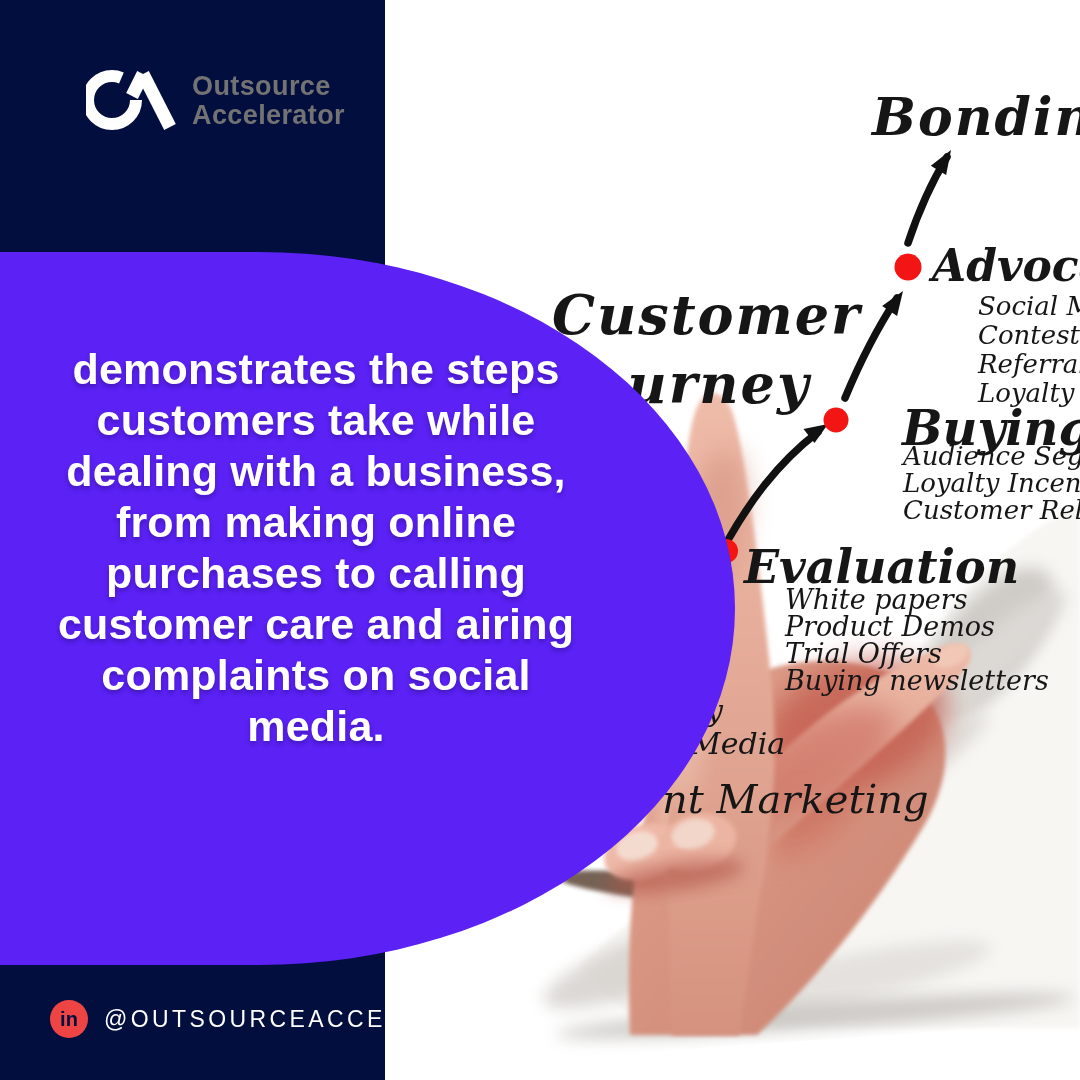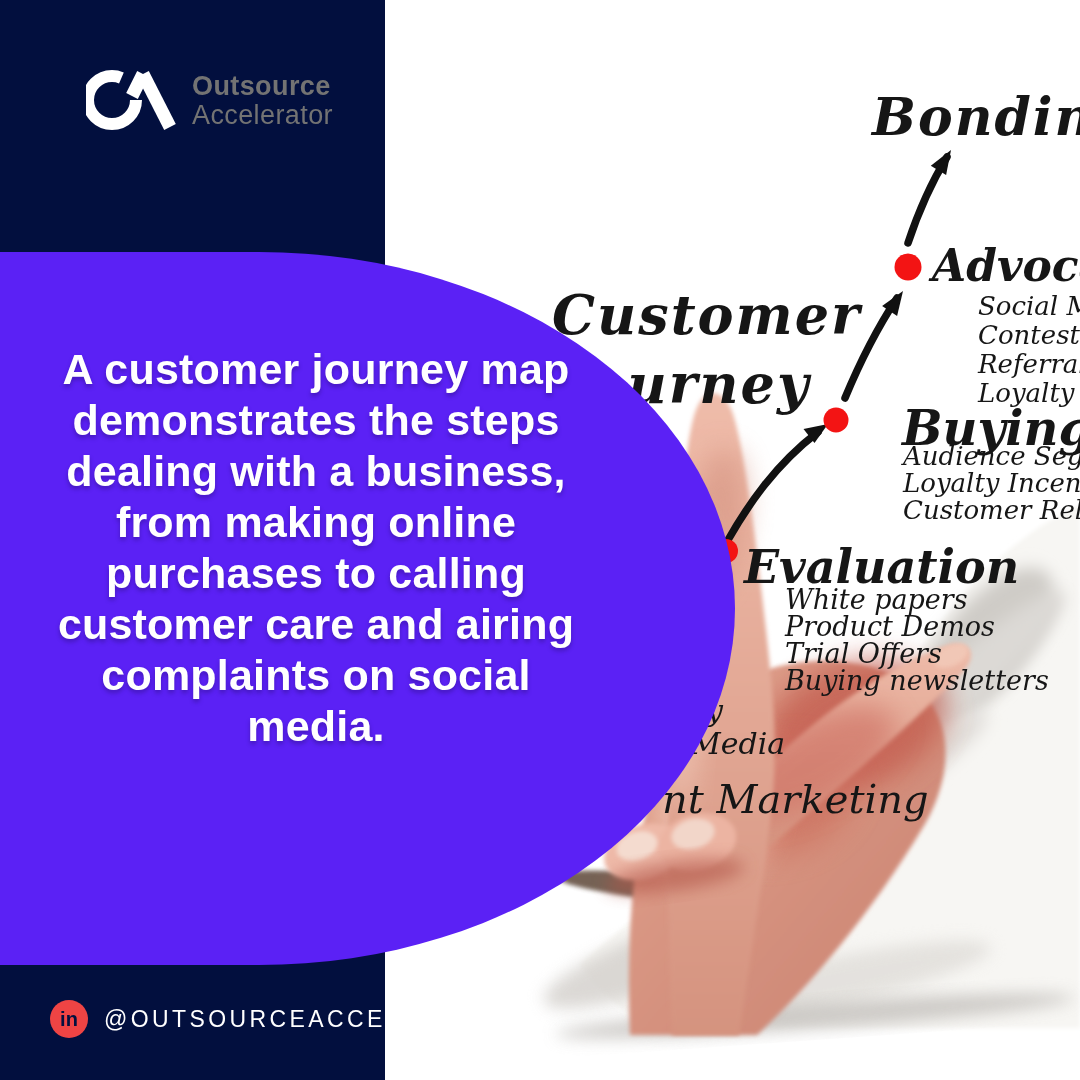--- a/index.html
+++ b/index.html
@@ -9,21 +9,21 @@
   }
   
   .navy-panel{
     position:absolute;left:0;top:0;width:385px;height:1080px;
     background:#020f3e;z-index:1;overflow:hidden;
   }
   .brand-logo{position:absolute;left:86px;top:70px;display:flex;align-items:center;z-index:5;}
   .brand-mark{width:92px;height:62px;}
   .brand-name{margin-left:14px;color:#737373;line-height:1.08;}
   .brand-name .l1{display:block;font-size:27px;font-weight:700;letter-spacing:.4px;}
-  .brand-name .l2{display:block;font-size:27px;font-weight:400;letter-spacing:.4px;}
+  .brand-name .l2{display:block;font-size:27px;font-weight:700;letter-spacing:.4px;}
   
   .footer{position:absolute;left:50px;top:1000px;display:flex;align-items:center;z-index:5;width:335px;overflow:hidden;}
   .li-badge{
     width:38px;height:38px;border-radius:50%;background:#ef4444;color:#02103f;
     font-weight:700;font-size:20px;display:flex;align-items:center;justify-content:center;
     flex:0 0 auto;letter-spacing:0;
   }
   .handle{color:#ffffff;font-size:23px;letter-spacing:3.4px;margin-left:16px;white-space:nowrap;font-weight:400;}
   
   .photo{position:absolute;left:385px;top:0;z-index:1;}
@@ -158,22 +158,22 @@
   </g>
   <g fill="#f31414" stroke="none">
     <circle cx="908" cy="267" r="13.5"></circle>
     <circle cx="836" cy="420" r="12.5"></circle>
     <circle cx="726" cy="551" r="12"></circle>
   </g>
 </svg>
 
 <div class="purple-blob"></div>
 <div class="quote">
-  <span>A customer journey map</span>
   <span>demonstrates the steps</span>
+  <span>customers take while</span>
   <span>dealing with a business,</span>
   <span>from making online</span>
   <span>purchases to calling</span>
   <span>customer care and airing</span>
   <span>complaints on social</span>
   <span>media.</span>
 </div>
 
 <div class="brand-logo">
   <svg class="brand-mark" viewBox="0 0 92 62">

